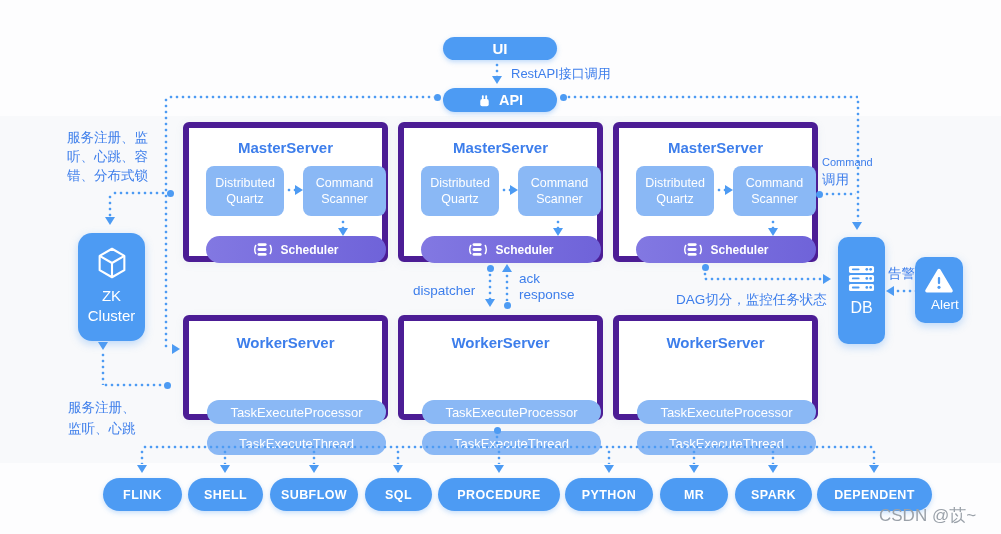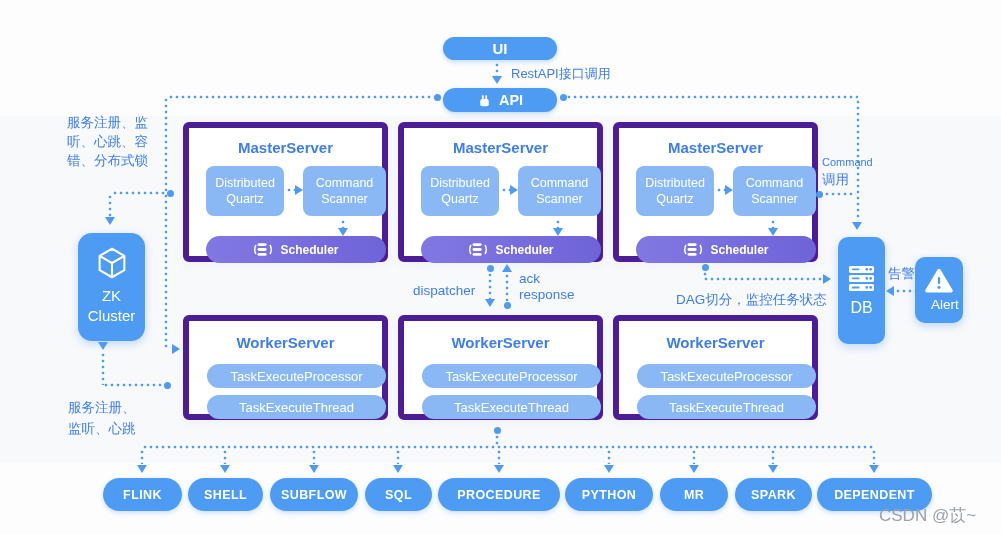--- a/index.html
+++ b/index.html
@@ -33,21 +33,21 @@
     box-shadow:0 2px 8px rgba(140,155,185,.10);}
   .card-title{position:absolute;left:0;width:100%;text-align:center;color:var(--label-blue);
     font-size:15px;font-weight:700;}
   .inner-box{position:absolute;background:var(--light-blue);border-radius:8px;color:#fff;
     font-size:12.5px;font-weight:500;display:flex;align-items:center;justify-content:center;
     text-align:center;line-height:1.3;padding:2px;}
   .sched-bar{position:absolute;left:17px;top:108px;width:180px;height:27px;border-radius:14px;
     background:linear-gradient(90deg,#8278e2,#6f63d9);color:#fff;font-size:12px;font-weight:700;
     display:flex;align-items:center;justify-content:center;gap:7px;}
   .wpill{position:absolute;left:18px;width:179px;height:24px;border-radius:12px;background:var(--light-blue);
-    color:#fff;font-size:13px;font-weight:500;display:flex;align-items:center;justify-content:center;}
+    color:#fff;font-size:13px;font-weight:500;display:flex;align-items:center;justify-content:center;margin-top:36px;}
 
   .side-box{position:absolute;background:var(--blue);border-radius:12px;color:#fff;text-align:center;
     display:flex;flex-direction:column;align-items:center;box-shadow:0 3px 8px rgba(77,155,243,.35);}
 
   .task-pill{position:absolute;top:478px;height:33px;border-radius:17px;background:var(--blue);
     color:#fff;font-size:12.5px;font-weight:700;letter-spacing:.4px;
     display:flex;align-items:center;justify-content:center;box-shadow:0 2px 5px rgba(77,155,243,.3);}
 
   .watermark{position:absolute;left:879px;top:504px;color:#9aa1a9;font-size:17px;}
 </style>
@@ -77,21 +77,21 @@
   <div class="cdot" style="left:433.5px;top:93.5px;"></div>
   <div class="dh" style="left:168px;top:95px;width:266px;"></div>
   <div class="dv" style="left:164px;top:97px;height:252px;"></div>
   <div class="tri tri-right" style="left:172px;top:344px;"></div>
 
   <div class="cdot" style="left:559.5px;top:93.5px;"></div>
   <div class="dh" style="left:566px;top:95px;width:292px;"></div>
   <div class="dv" style="left:856px;top:99px;height:122px;"></div>
   <div class="tri tri-down" style="left:852px;top:222px;"></div>
 
-  <div class="blue-label ml" style="left:67px;top:113px;">服务注册、监
+  <div class="blue-label ml" style="left:67px;top:128px;">服务注册、监
 听、心跳、容
 错、分布式锁</div>
   <div class="cdot" style="left:167px;top:189.5px;"></div>
   <div class="dh" style="left:112px;top:191px;width:56px;"></div>
   <div class="dv" style="left:108px;top:194px;height:23px;"></div>
   <div class="tri tri-down" style="left:105px;top:217px;"></div>
 
   <div class="side-box" style="left:78px;top:233px;width:67px;height:108px;border-radius:14px;padding-top:11px;">
     <svg width="38" height="38" viewBox="0 0 40 40">
       <path d="M20 5 L33 12.5 V27.5 L20 35 L7 27.5 V12.5 Z" fill="none" stroke="#fff" stroke-width="2.2" stroke-linejoin="round"></path>

